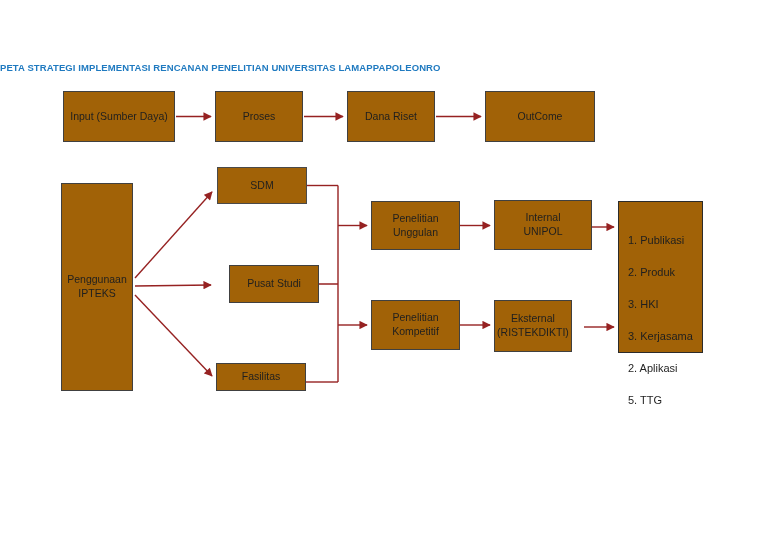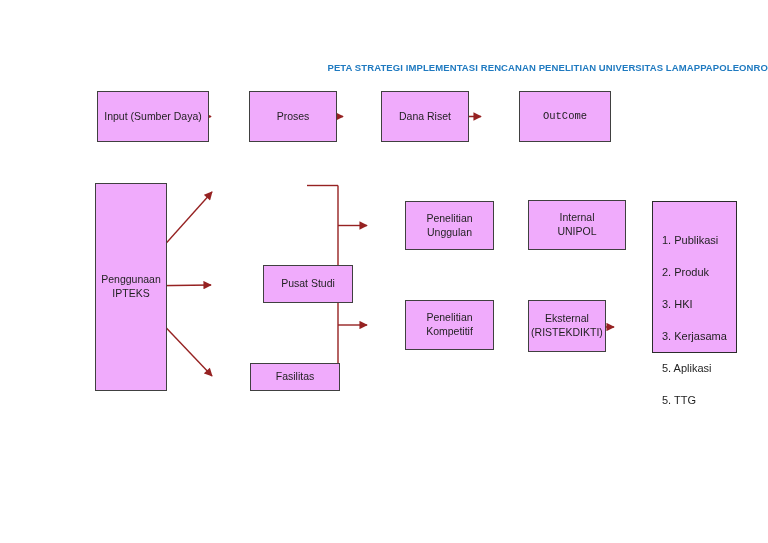--- a/index.html
+++ b/index.html
@@ -9,60 +9,59 @@
     position: relative;
     width: 768px;
     height: 543px;
     background: var(--background, #fff);
     overflow: hidden;
   }
   .title {
     position: absolute;
     left: 0; top: 62px;
     width: 768px;
-    text-align: right;
+    text-align: left;
     font-size: 9.5px;
     font-weight: bold;
     color: var(--title, #1f7ac0);
     letter-spacing: 0.1px;
     white-space: nowrap;
   }
   .node {
     position: absolute;
     border: 1.5px solid var(--box-border, #404040);
-    background: #f0abfc;
+    background: #a16207;
     display: flex;
     align-items: center;
     justify-content: center;
     text-align: center;
     font-size: 10.5px;
     line-height: 1.3;
     color: var(--text, #1f1f1f);
     white-space: pre-line;
-    margin-left: 34px;
   }
   .node.output-box {
     border: 1.4px solid var(--output-border, #2b2b2b);
     justify-content: flex-start;
     align-items: flex-start;
     text-align: left;
     padding: 15px 16px 0 9px;
   }
   .output-list { list-style: none; }
   .output-list li {
     font-size: 11px;
     line-height: 18.5px;
     color: var(--text, #1f1f1f);
     white-space: nowrap;
   }
   
   .n-input   { left: 63px;  top: 91px;  width: 112px; height: 51px; }
   .n-proses  { left: 215px; top: 91px;  width: 88px;  height: 51px; }
   .n-dana    { left: 347px; top: 91px;  width: 88px;  height: 51px; }
-  .n-outcome { left: 485px; top: 91px;  width: 92px;  height: 51px; font-family: Liberation Mono, monospace; }
+  .n-outcome { left: 485px; top: 91px;  width: 110px;  height: 51px; }
   .n-ipteks  { left: 61px;  top: 183px; width: 72px;  height: 208px; }
   .n-sdm     { left: 217px; top: 167px; width: 90px;  height: 37px; border-color: #4a4a4a; border-width: 1.8px; }
   .n-pusat   { left: 229px; top: 265px; width: 90px;  height: 38px; }
   .n-fasilitas { left: 216px; top: 363px; width: 90px; height: 28px; }
   .n-unggulan  { left: 371px; top: 201px; width: 89px; height: 49px; }
   .n-internal  { left: 494px; top: 200px; width: 98px; height: 50px; }
   .n-kompetitif{ left: 371px; top: 300px; width: 89px; height: 50px; }
   .n-eksternal { left: 494px; top: 300px; width: 78px; height: 52px; }
   .n-outputs   { left: 618px; top: 201px; width: 85px; height: 152px; }
   svg.connectors {
@@ -113,36 +112,37 @@
   </svg>
 
   <div class="node n-input">Input (Sumber Daya)</div>
   <div class="node n-proses">Proses</div>
   <div class="node n-dana">Dana Riset</div>
   <div class="node n-outcome">OutCome</div>
 
   <div class="node n-ipteks">Penggunaan
 IPTEKS</div>
 
+  <div class="node n-sdm">SDM</div>
   <div class="node n-pusat">Pusat Studi</div>
   <div class="node n-fasilitas">Fasilitas</div>
 
   <div class="node n-unggulan">Penelitian
 Unggulan</div>
   <div class="node n-internal">Internal
 UNIPOL</div>
   <div class="node n-kompetitif">Penelitian
 Kompetitif</div>
   <div class="node n-eksternal">Eksternal
 (RISTEKDIKTI)</div>
 
   <div class="node output-box n-outputs">
     <ul class="output-list">
       <li>1. Publikasi</li>
       <li>2. Produk</li>
       <li>3. HKI</li>
       <li>3. Kerjasama</li>
-      <li>5. Aplikasi</li>
+      <li>2. Aplikasi</li>
       <li>5. TTG</li>
     </ul>
   </div>
 
 </div>
 
 </body></html>

